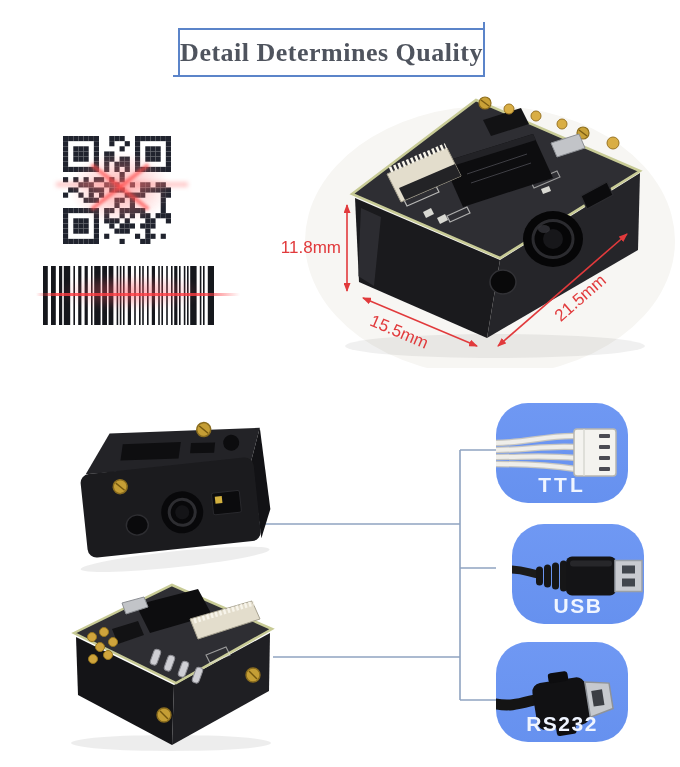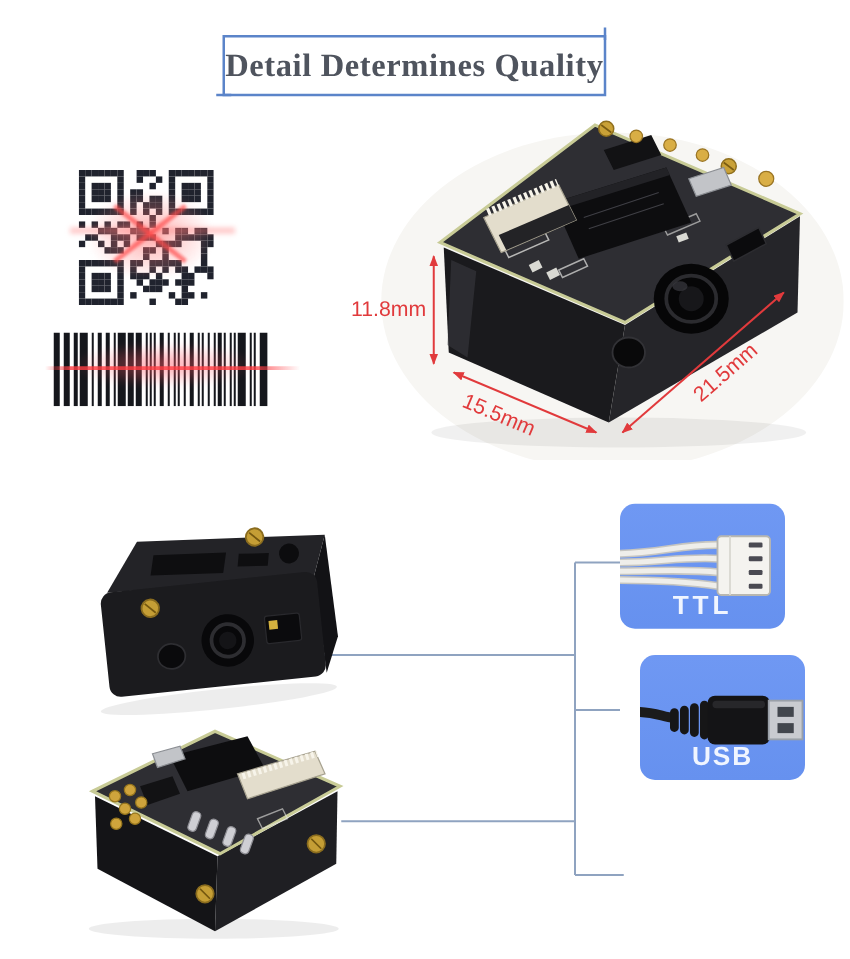--- a/index.html
+++ b/index.html
@@ -44,21 +44,21 @@
   .hero svg,.photo1 svg,.photo2 svg{display:block;width:100%;height:100%;}
 
   
   .overlay{position:absolute;inset:0;width:680px;height:767px;pointer-events:none;}
   .dim-line{stroke:var(--dim-color,#e13a3c);stroke-width:1.6;fill:none;}
   .dim-fill{fill:var(--dim-color,#e13a3c);}
   .dim-text{fill:var(--dim-color,#e13a3c);font-family:"Liberation Sans",sans-serif;font-size:17px;}
   .conn{stroke:var(--line-color,#8fa3c0);stroke-width:1.6;fill:none;}
 
   
-  .iface{position:absolute;left:496px;width:132px;height:100px;border-radius:12px;
+  .iface{position:absolute;left:496px;width:132px;height:100px;border-radius:32px;
          background:linear-gradient(180deg,#6f98f3,var(--blue-box,#6691ef));}
   .iface-ttl{top:403px;} .iface-usb{top:524px;margin-left:16px;} .iface-rs232{top:642px;}
   .iface-icon{position:absolute;inset:0;width:100%;height:100%;}
   .iface-label{position:absolute;left:0;right:0;bottom:6px;text-align:center;
                color:var(--label-color,#f0f5ff);font-weight:bold;font-size:21px;letter-spacing:1.5px;}
   .iface-ttl .iface-label{letter-spacing:3px;}
 </style>
 </head>
 <body>
 
@@ -518,14 +518,27 @@
       </g>
       <rect x="54" y="31" width="50" height="39" rx="6" fill="#141416"></rect>
       <rect x="58" y="35" width="42" height="6" rx="3" fill="#2c2c30" opacity=".8"></rect>
       <rect x="103" y="35" width="27" height="31" fill="#c9cbd0" stroke="#9aa0a8" stroke-width="1.5"></rect>
       <rect x="110" y="40" width="13" height="8" fill="#42464d"></rect>
       <rect x="110" y="53" width="13" height="8" fill="#42464d"></rect>
     </svg>
     <div class="iface-label">USB</div>
   </div>
 
+  <div class="iface iface-rs232">
+    <svg class="iface-icon" viewBox="0 0 132 101">
+      <path d="M-4,62 C14,66 24,62 40,58" stroke="#141414" stroke-width="11" fill="none"></path>
+      <g transform="rotate(-9 80 60)">
+        <rect x="38" y="36" width="54" height="48" rx="9" fill="#111113"></rect>
+        <rect x="56" y="28" width="20" height="10" rx="3" fill="#0d0d0f"></rect>
+        <rect x="56" y="82" width="20" height="10" rx="3" fill="#0d0d0f"></rect>
+        <polygon points="92,42 116,47 116,73 92,78" fill="#c6c9ce" stroke="#8e9298" stroke-width="1.5"></polygon>
+        <rect x="97" y="52" width="11" height="16" fill="#3b3e44"></rect>
+      </g>
+    </svg>
+    <div class="iface-label">RS232</div>
+  </div>
 
 </div>
 
 </body></html>

